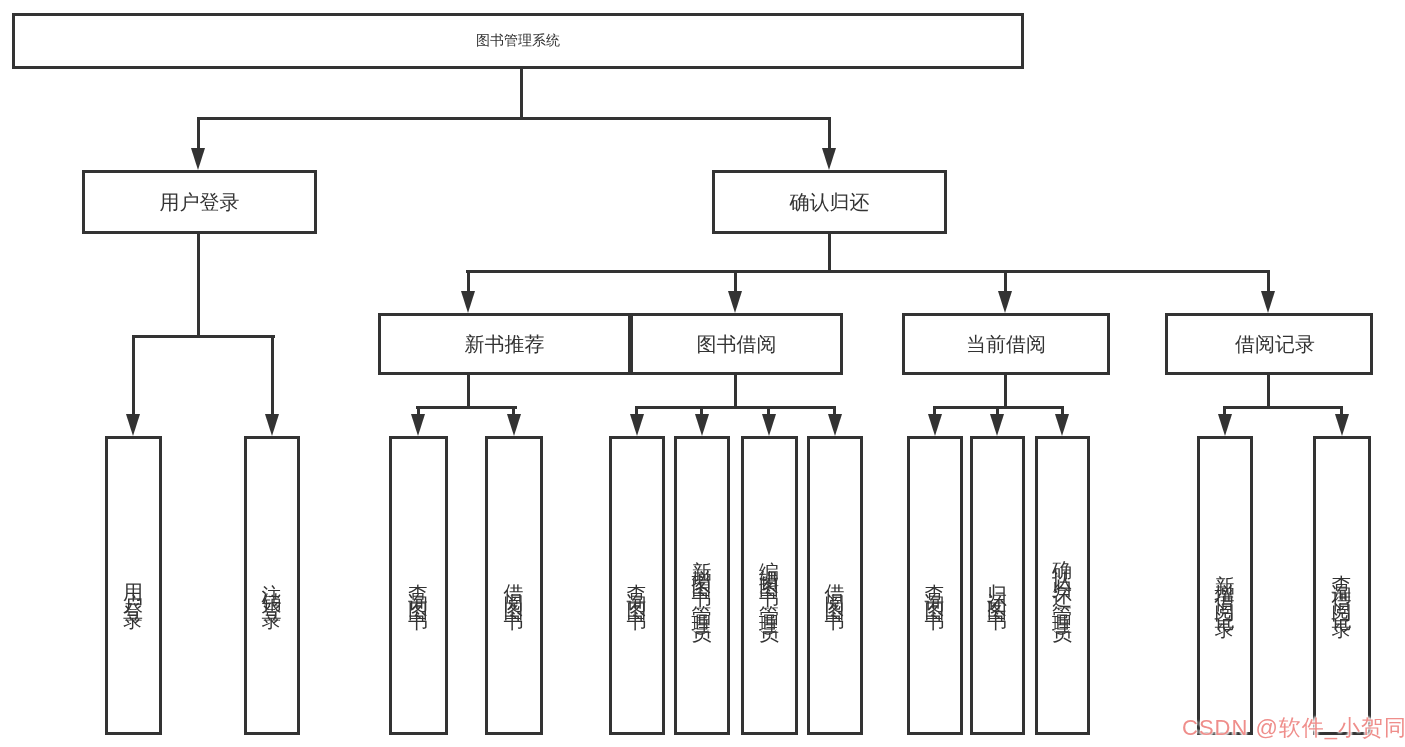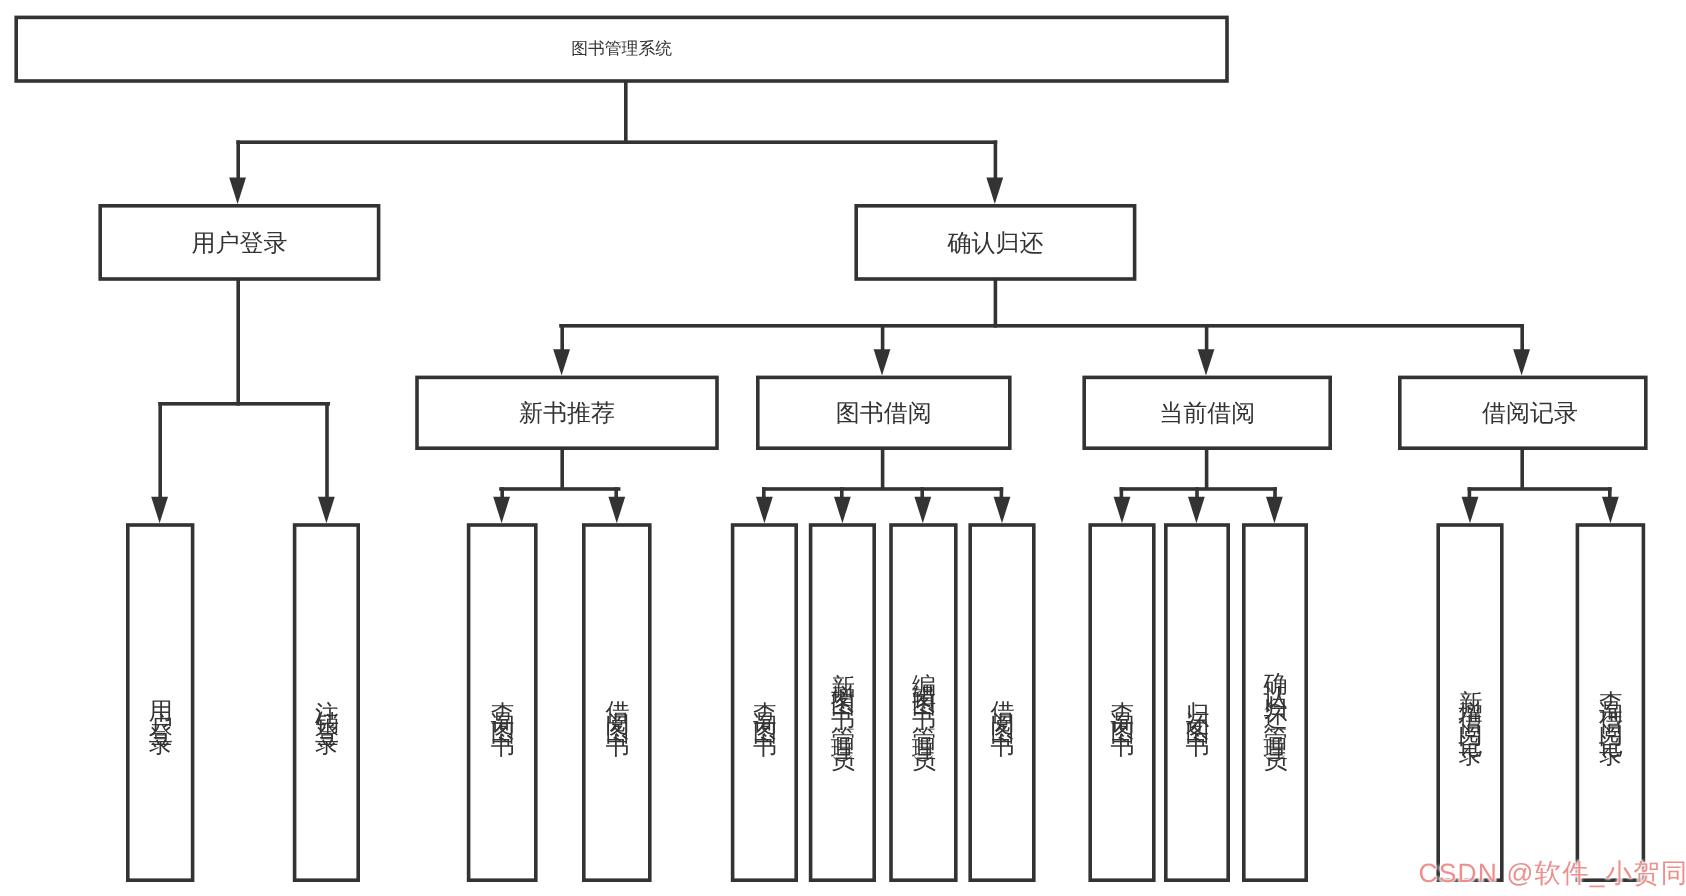--- a/index.html
+++ b/index.html
@@ -85,21 +85,21 @@
   <div class="hline" style="left:466px; top:270px; width:804px;"></div>
   <div class="vline" style="left:467px; top:270px; height:23px;"></div>
   <div class="ah" style="left:461px; top:291px;"></div>
   <div class="vline" style="left:734px; top:270px; height:23px;"></div>
   <div class="ah" style="left:728px; top:291px;"></div>
   <div class="vline" style="left:1004px; top:270px; height:23px;"></div>
   <div class="ah" style="left:998px; top:291px;"></div>
   <div class="vline" style="left:1267px; top:270px; height:23px;"></div>
   <div class="ah" style="left:1261px; top:291px;"></div>
 
-  <div class="box" style="left:346px; top:313px; width:253px; height:62px;">
+  <div class="box" style="left:378px; top:313px; width:253px; height:62px;">
     <span class="h-label">新书推荐</span>
   </div>
   <div class="box" style="left:630px; top:313px; width:213px; height:62px;">
     <span class="h-label">图书借阅</span>
   </div>
   <div class="box" style="left:902px; top:313px; width:208px; height:62px;">
     <span class="h-label">当前借阅</span>
   </div>
   <div class="box" style="left:1165px; top:313px; width:208px; height:62px;padding-left:12px;">
     <span class="h-label">借阅记录</span>

